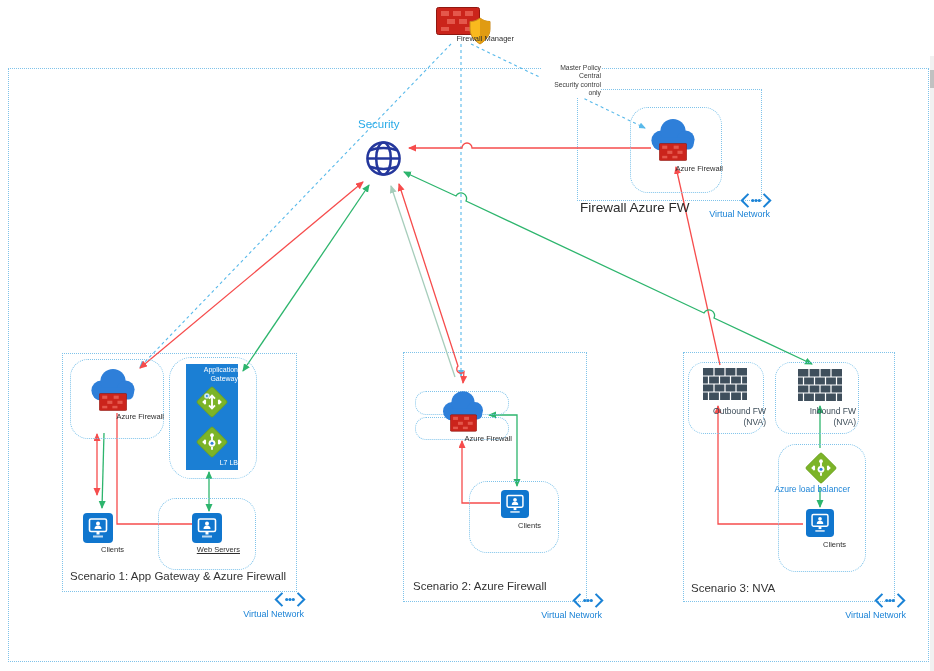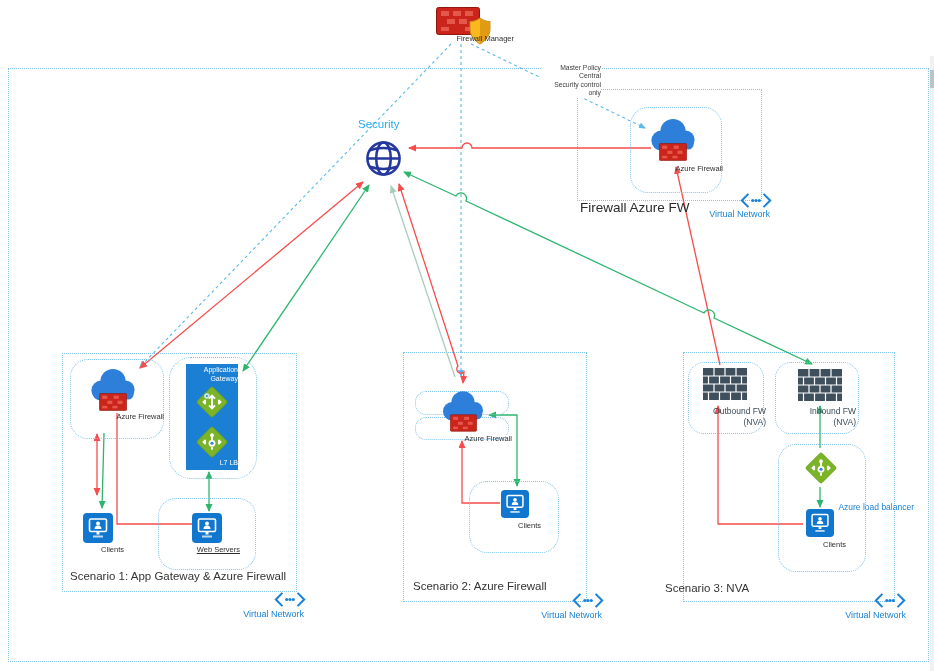--- a/index.html
+++ b/index.html
@@ -326,32 +326,32 @@
       <path d="M20 13 V18"></path>
         <path d="M13 20 L10.5 20 M27 20 L29.5 20"></path>
       <path d="M12.5 17.5 L10 20 L12.5 22.5"></path>
         <path d="M27.5 17.5 L30 20 L27.5 22.5"></path>
         <path d="M20 26 V29"></path>
     </g>
     <circle cx="20" cy="12" r="2.2" fill="#fff"></circle>
     <circle cx="20" cy="21.5" r="4" fill="#fff"></circle>
       <circle cx="20" cy="21.5" r="1.8" fill="#2e7fd9"></circle>
   </svg>
-  <div class="abs z2 lbl" style="left:808px;top:484px;width:106px;font-size:8.5px;color:#1b83d6;margin-top:18px;">Azure load balancer</div>
+  <div class="abs z2 lbl" style="left:744px;top:484px;width:106px;font-size:8.5px;color:#1b83d6;">Azure load balancer</div>
   <svg class="abs z2" style="left:806px;top:509px;" width="28" height="28" viewBox="0 0 30 30">
     <rect width="30" height="30" rx="4" fill="#1076ce"></rect>
     <rect x="6.5" y="6" width="17" height="12.5" rx="1.5" fill="none" stroke="#fff" stroke-width="1.6"></rect>
     <circle cx="15" cy="10.5" r="2" fill="#fff"></circle>
       <path d="M11.5 16 a3.5 3.5 0 0 1 7 0 z" fill="#fff"></path>
     <rect x="13.5" y="19" width="3" height="2.5" fill="#fff"></rect>
       <rect x="10" y="22.5" width="10" height="2" fill="#bcd9f2"></rect>
   </svg>
   <div class="abs z2 lbl" style="left:794px;top:540px;width:52px;font-size:7.5px;">Clients</div>
 
-  <div class="abs z2 scenario-title" style="left:665px;top:582px;">Scenario 3: NVA</div>
+  <div class="abs z2 scenario-title" style="left:691px;top:582px;">Scenario 3: NVA</div>
   <svg class="abs z2" style="left:873px;top:592px;" width="34" height="17" viewBox="0 0 36 18">
     <g stroke="#1b83d6" fill="none" stroke-width="2.2">
         <path d="M10 2 L3 9 L10 16"></path>
         <path d="M26 2 L33 9 L26 16"></path>
       </g>
     <g fill="#1b83d6">
         <circle cx="14.5" cy="9" r="1.7"></circle>
         <circle cx="18" cy="9" r="1.7"></circle>
         <circle cx="21.5" cy="9" r="1.7"></circle>
       </g>

